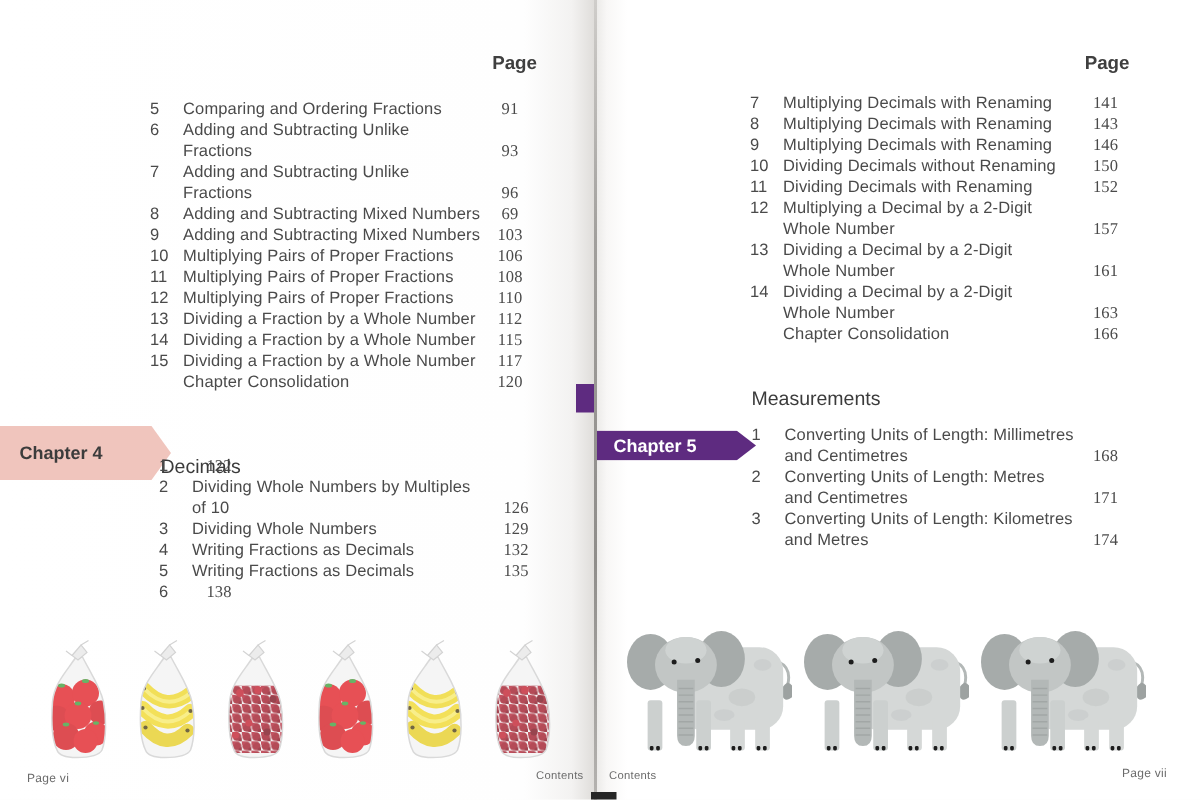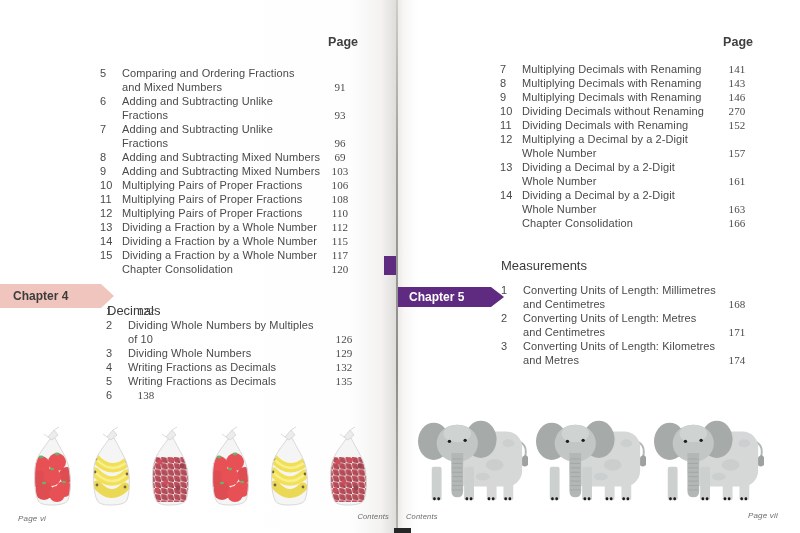--- a/index.html
+++ b/index.html
@@ -19,27 +19,27 @@
   .toc-row{display:flex;align-items:flex-start;}
   .toc-num{flex:0 0 22px;}
   .toc-title{flex:1;}
   .toc-page{flex:0 0 36px;text-align:center;align-self:flex-end;font-family:Liberation Serif, serif;}
   .list-main-left{left:100px;top:66px;width:258px;}
   .list-ch4{left:106px;top:304px;width:256px;}
   .list-main-right{left:102px;top:62px;width:255px;}
   .list-ch5{left:103px;top:283px;width:254px;}
   .banner{position:absolute;display:flex;align-items:center;font-weight:bold;
     clip-path:polygon(0 0,calc(100% - 13px) 0,100% 50%,calc(100% - 13px) 100%,0 100%);}
-  .banner-ch4{left:0;top:284px;width:101px;height:24px;font-size:12px;color:#3c3c3c;padding-left:13px;}
+  .banner-ch4{left:0;top:284px;width:101px;height:36px;font-size:12px;color:#3c3c3c;padding-left:13px;}
   .banner-ch5{left:0;top:255px;width:95px;height:20px;font-size:12px;color:#ffffff;padding-left:11px;margin-top:32px;}
   .banner-bleed{position:absolute;right:0;top:256px;width:13px;height:19px;}
   .chapter-title{position:absolute;font-weight:normal;font-size:13px;color:#3b3b3b;}
   .title-ch4{left:107px;top:303px;}
   .title-ch5{left:103px;top:258px;}
-  .footer-text{position:absolute;font-size:8px;color:#6b6b6b;letter-spacing:.2px;font-style:italic;}
+  .footer-text{position:absolute;font-size:8px;color:#6b6b6b;letter-spacing:.2px;}
   .foot-page-vi{left:18px;top:514px;}
   .foot-contents-left{right:8px;top:512px;font-size:7.5px;}
   .foot-contents-right{left:8px;top:512px;font-size:7.5px;}
   .foot-page-vii{right:22px;top:511px;}
   .illustration-row{position:absolute;display:flex;align-items:flex-end;justify-content:space-between;}
   .row-bags{left:24px;top:424px;width:352px;height:86px;}
   .row-elephants{left:20px;top:410px;width:346px;height:95px;}
   .bag-svg{width:56px;height:84px;}
   .elephant-svg{width:110px;height:92px;}
   .edge-mark{position:absolute;left:394px;top:528px;width:17px;height:5px;background:#262626;}
@@ -153,21 +153,20 @@
 <div class="spread">
 
   <div class="page page-left">
     <div class="page-header">Page</div>
 
     <div class="toc list-main-left">
         <div class="toc-row">
           <span class="toc-num">5</span>
           <span class="toc-title">
             <div>Comparing and Ordering Fractions</div>
-            <div>and Mixed Numbers</div>
           </span>
           <span class="toc-page">91</span>
         </div>
         <div class="toc-row">
           <span class="toc-num">6</span>
           <span class="toc-title">
             <div>Adding and Subtracting Unlike Fractions</div>
           </span>
           <span class="toc-page">93</span>
         </div>
@@ -337,21 +336,21 @@
           <span class="toc-title">
             <div>Multiplying Decimals with Renaming</div>
           </span>
           <span class="toc-page">146</span>
         </div>
         <div class="toc-row">
           <span class="toc-num">10</span>
           <span class="toc-title">
             <div>Dividing Decimals without Renaming</div>
           </span>
-          <span class="toc-page">270</span>
+          <span class="toc-page">150</span>
         </div>
         <div class="toc-row">
           <span class="toc-num">11</span>
           <span class="toc-title">
             <div>Dividing Decimals with Renaming</div>
           </span>
           <span class="toc-page">152</span>
         </div>
         <div class="toc-row">
           <span class="toc-num">12</span>

